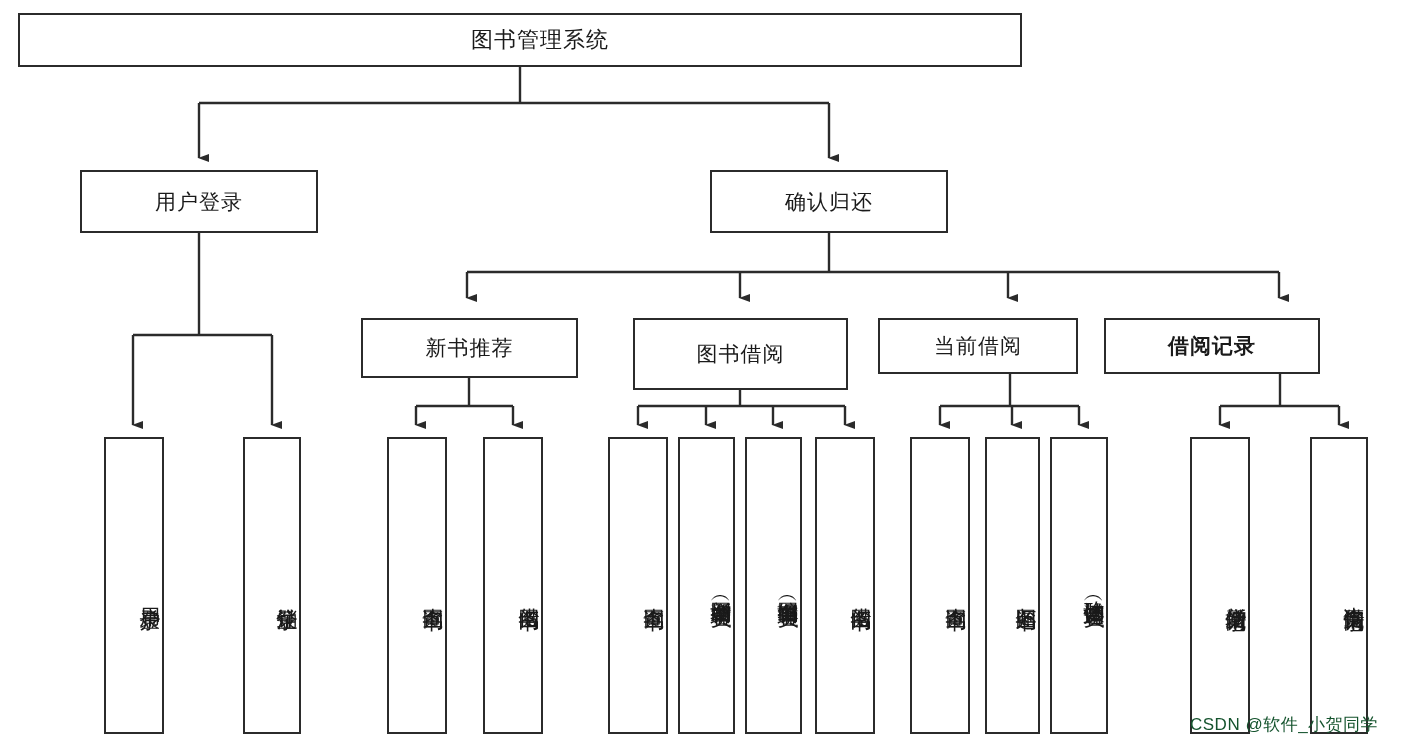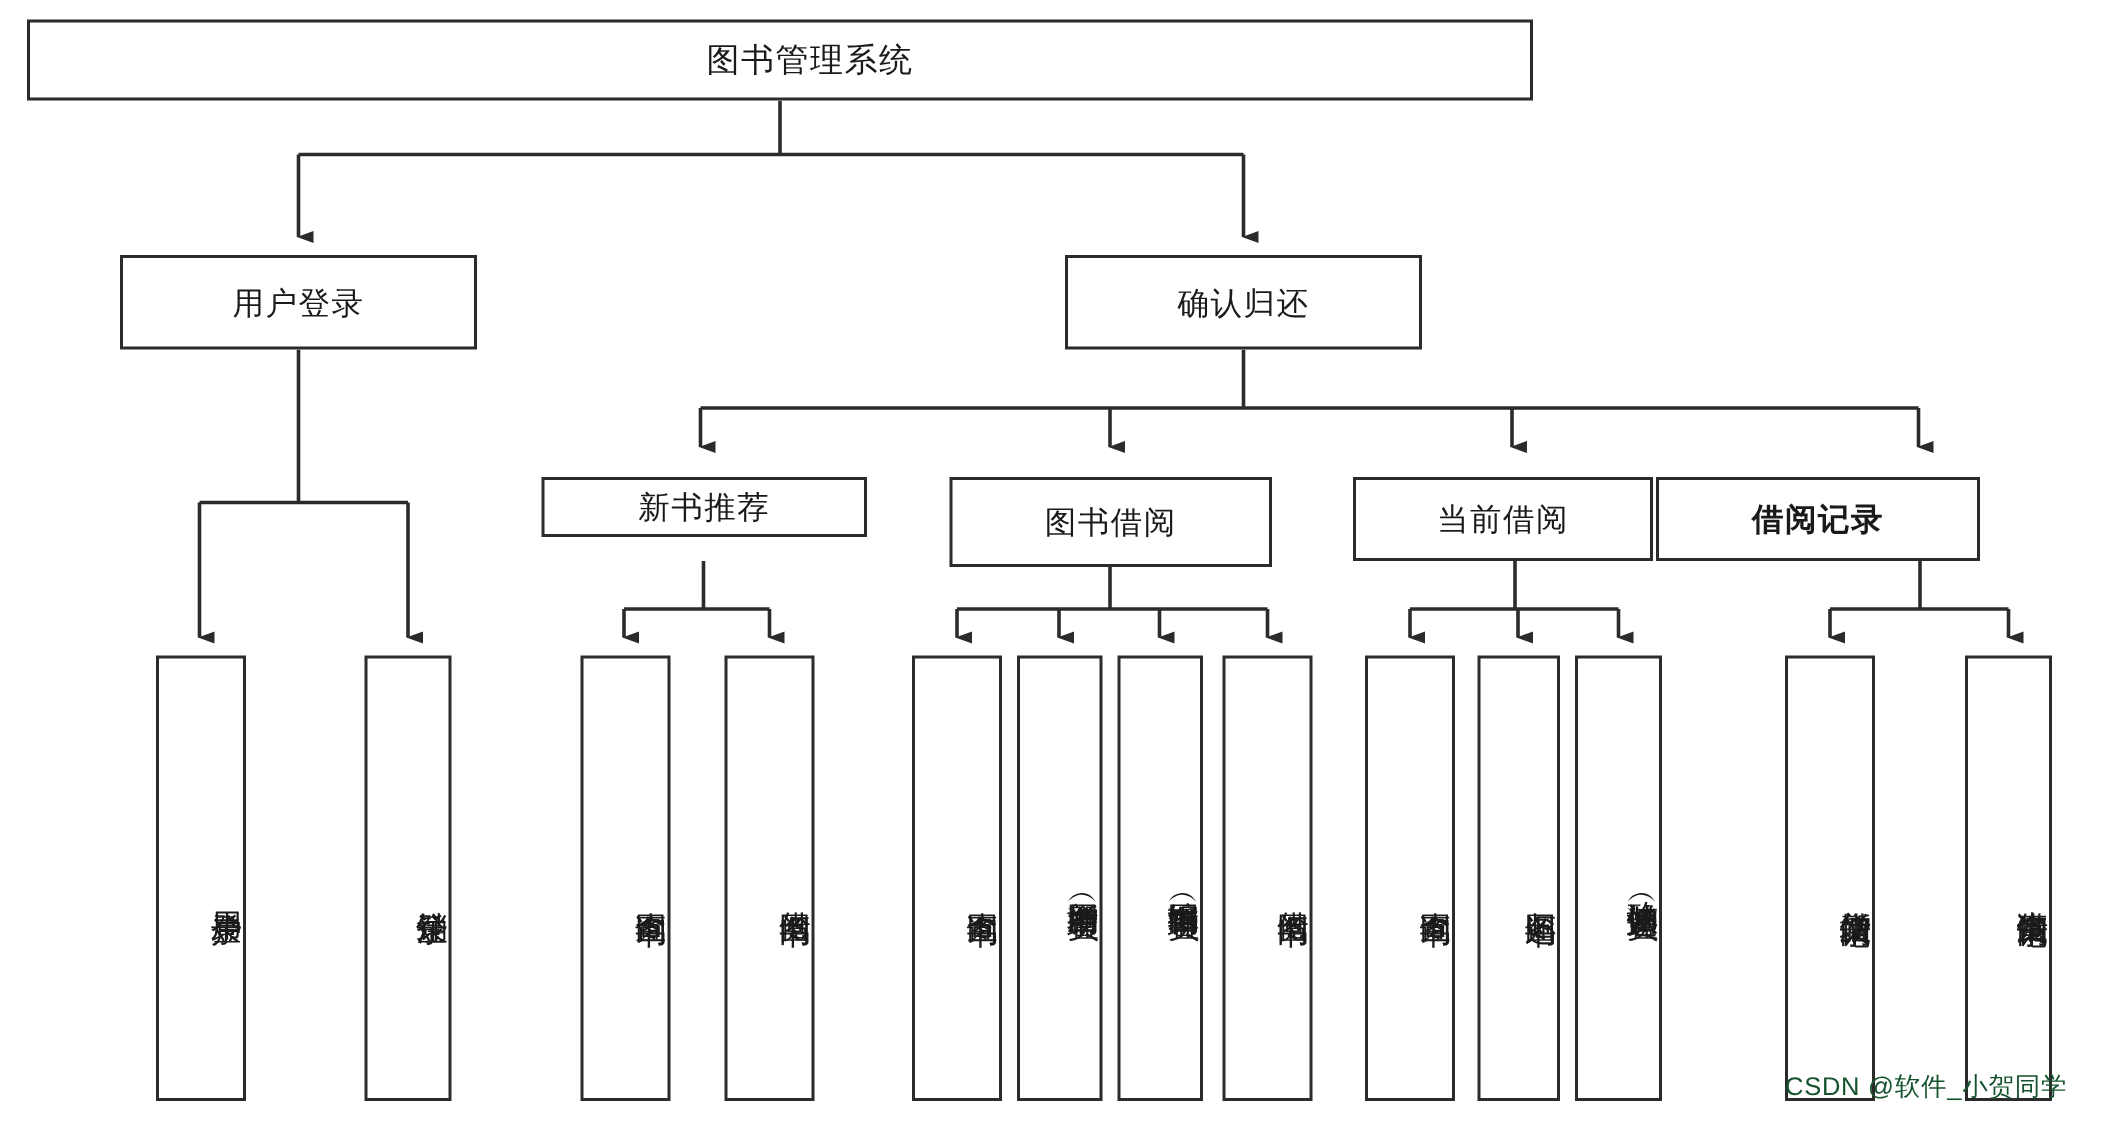--- a/index.html
+++ b/index.html
@@ -121,23 +121,23 @@
       <path d="M1220,406 L1220,425" marker-end="url(#arw)"></path>
       <path d="M1339,406 L1339,425" marker-end="url(#arw)"></path>
     </g>
   </svg>
 
   <div class="node node-root" style="left:18px; top:13px; width:1004px; height:54px;padding-left:40px;">图书管理系统</div>
 
   <div class="node node-h" style="left:80px; top:170px; width:238px; height:63px;">用户登录</div>
   <div class="node node-h" style="left:710px; top:170px; width:238px; height:63px;">确认归还</div>
 
-  <div class="node node-h" style="left:361px; top:318px; width:217px; height:40px;">新书推荐</div>
-  <div class="node node-h" style="left:633px; top:318px; width:215px; height:60px;">图书借阅</div>
-  <div class="node node-h" style="left:902px; top:318px; width:200px; height:56px;">当前借阅</div>
+  <div class="node node-h" style="left:361px; top:318px; width:217px; height:60px;">新书推荐</div>
+  <div class="node node-h" style="left:633px; top:318px; width:215px; height:72px;">图书借阅</div>
+  <div class="node node-h" style="left:878px; top:318px; width:200px; height:56px;">当前借阅</div>
   <div class="node node-h" style="left:1104px; top:318px; width:216px; height:56px;font-weight:bold;">借阅记录</div>
 
   <div class="node node-v" style="left:104px; top:437px; width:60px; height:297px;">用户登录</div>
   <div class="node node-v" style="left:243px; top:437px; width:58px; height:297px;">注销登录</div>
 
   <div class="node node-v" style="left:387px; top:437px; width:60px; height:297px;">查询图书</div>
   <div class="node node-v" style="left:483px; top:437px; width:60px; height:297px;">借阅图书</div>
 
   <div class="node node-v" style="left:608px; top:437px; width:60px; height:297px;">查询图书</div>
   <div class="node node-v pin-top" style="left:678px; top:437px; width:57px; height:297px;">新增图书（管理员）</div>

